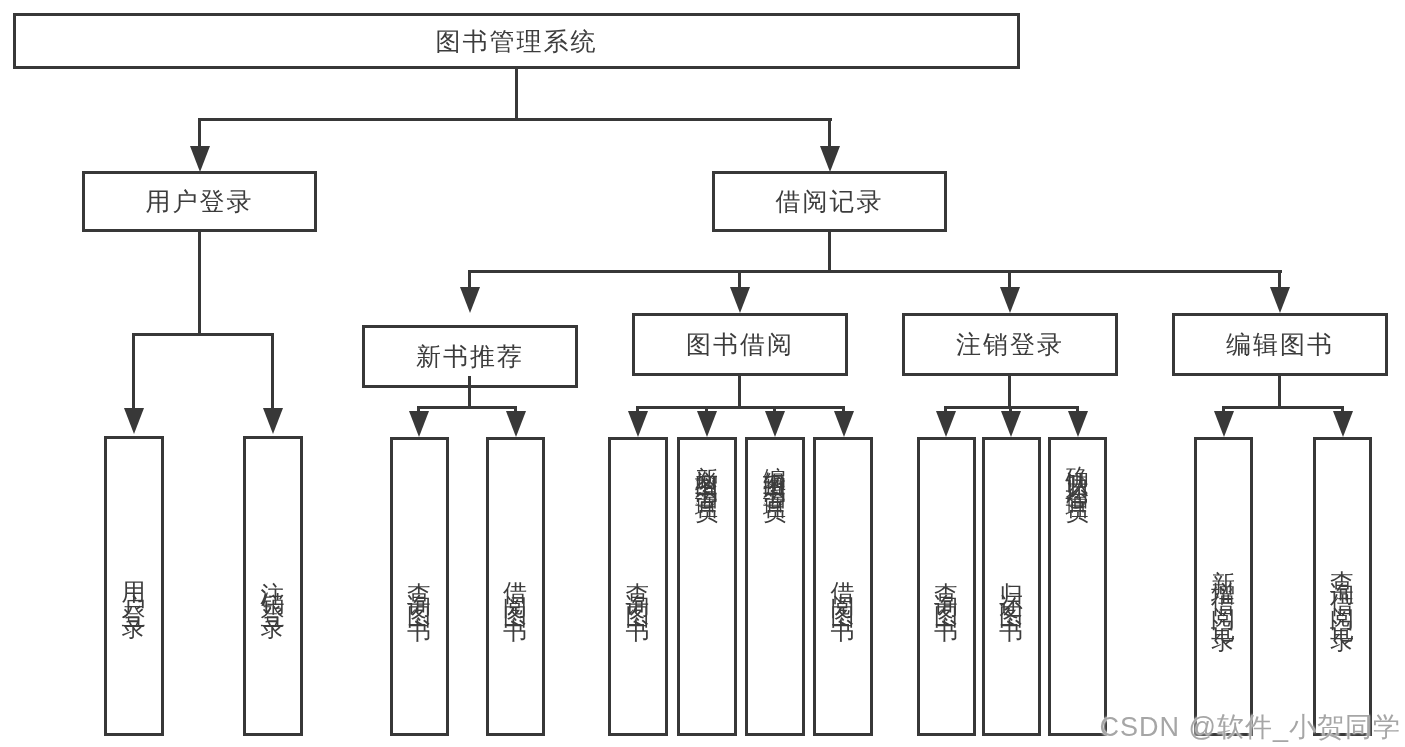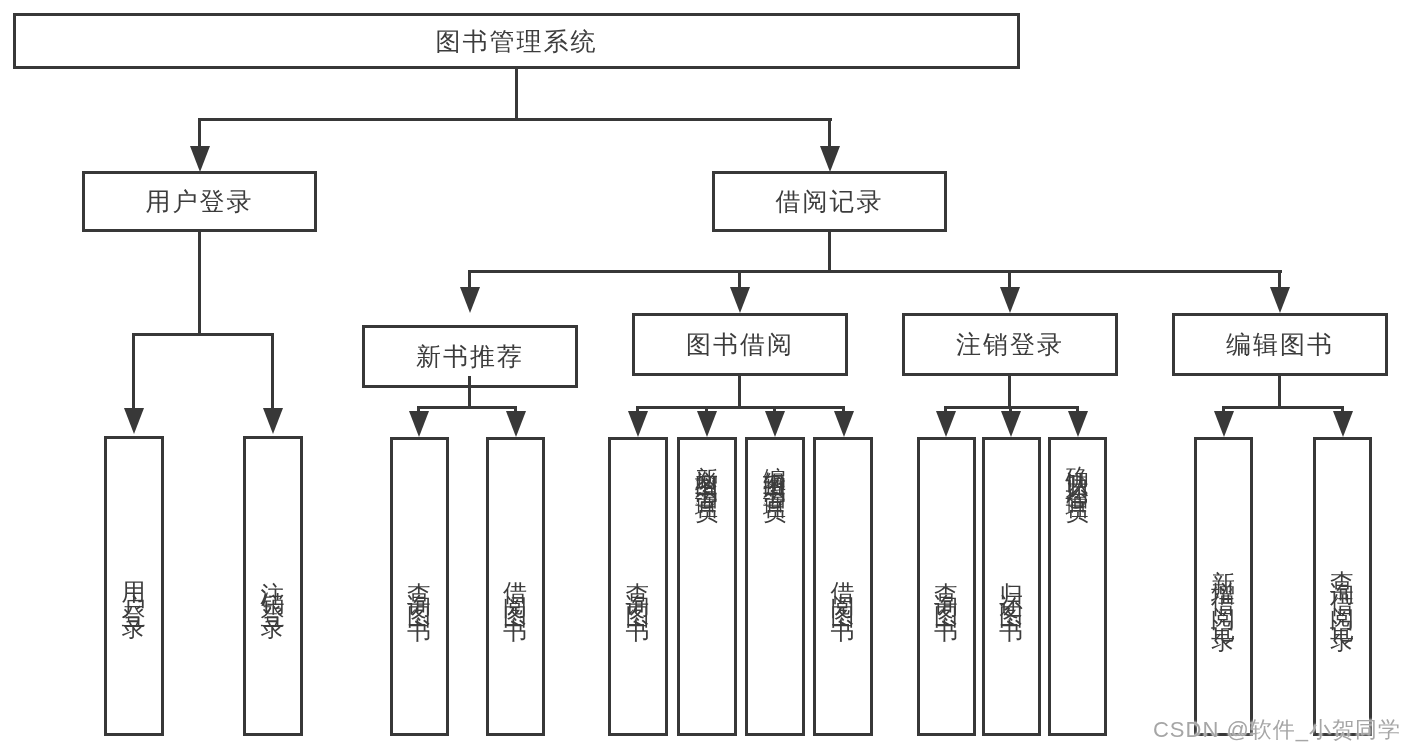--- a/index.html
+++ b/index.html
@@ -23,21 +23,21 @@
   }
   .leaf.long{align-items:flex-start;padding-top:8px;}
   .leaf.long .vtext{letter-spacing:5px;font-size:23px;}
   .line{position:absolute;background:#383838;}
   .arrow{
     position:absolute;width:0;height:0;
     border-left:10px solid transparent;border-right:10px solid transparent;
     border-top:26px solid #383838;
   }
   .watermark{
-    position:absolute;right:4px;bottom:2px;font-size:22px;color:#a6a6a6;
+    position:absolute;right:4px;bottom:2px;font-size:27px;color:#a6a6a6;
     text-shadow:0 0 3px #ffffff,0 0 2px #ffffff;letter-spacing:1px;white-space:nowrap;
   }
 </style>
 </head>
 <body>
 
 <div class="stage">
 
   <div class="box" style="left:13px;top:13px;width:1007px;height:56px;">图书管理系统</div>
 

